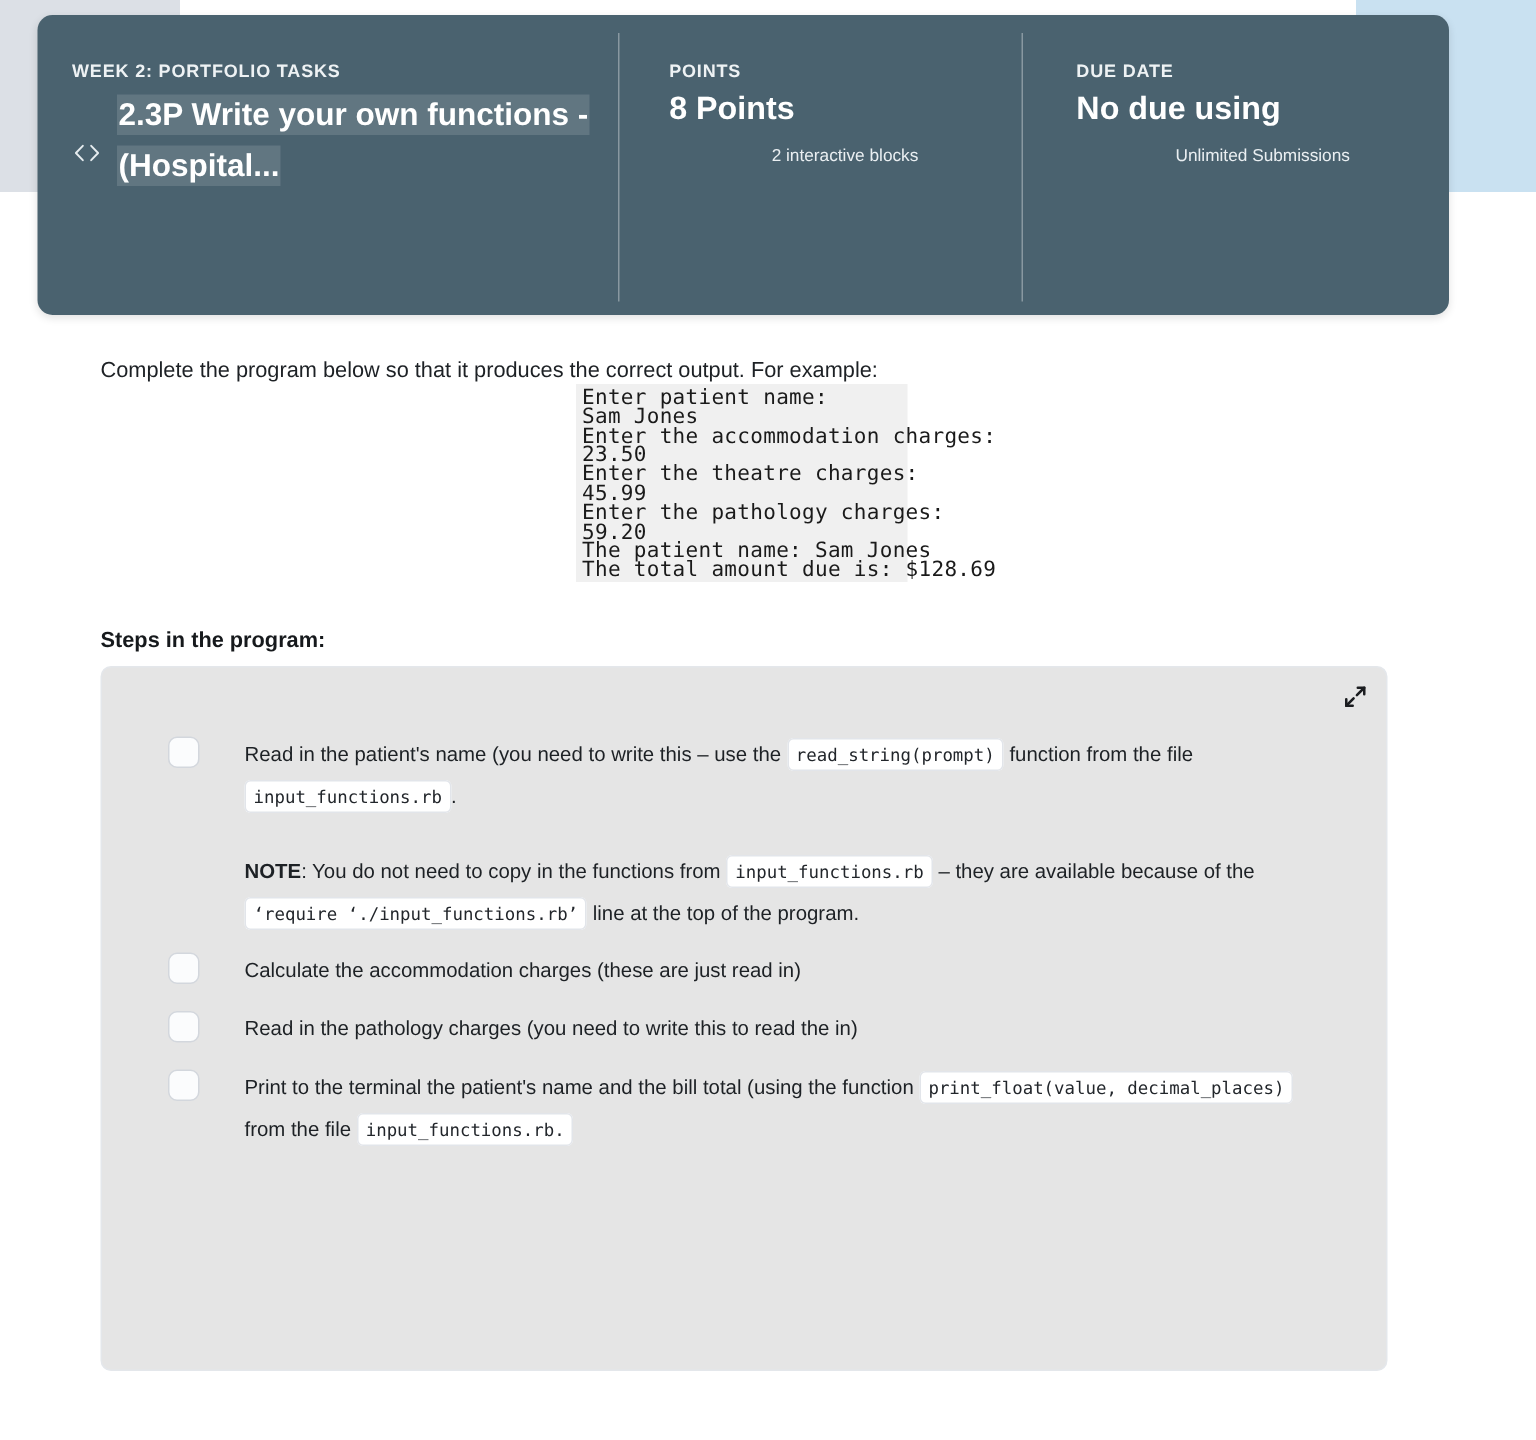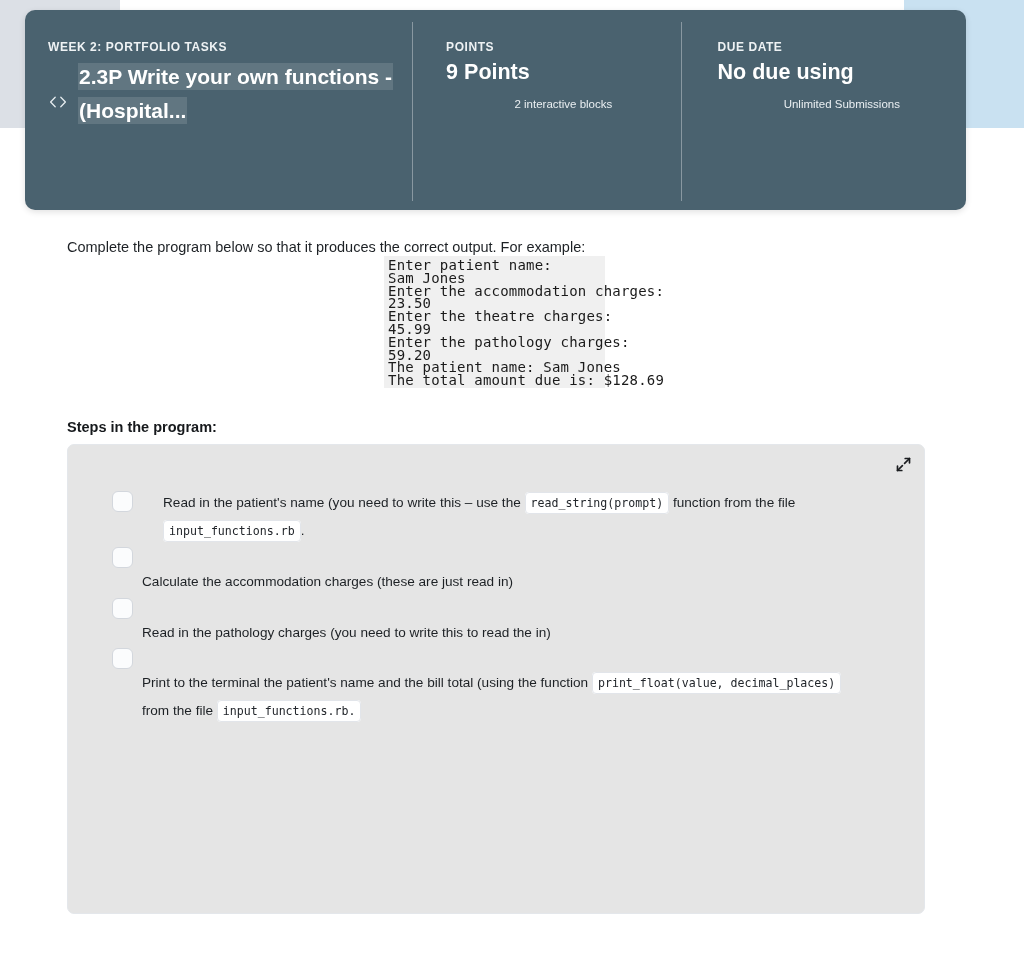--- a/index.html
+++ b/index.html
@@ -175,21 +175,21 @@
   .steps-list {
     position: absolute;
     left: 0; right: 0;
     top: 44px;
   }
   .step-row {
     display: flex;
     align-items: flex-start;
     padding: 0 28px 0 44px;
   }
-  .step-row + .step-row { margin-top: 0; flex-direction: column; }
+  .step-row + .step-row { margin-top: 11px; }
 
   .chk {
     flex: none;
     width: 21px;
     height: 21px;
     border: 1.6px solid #d3d7dd;
     border-radius: 6px;
     background: #fbfcfd;
     margin-top: 2px;
     cursor: pointer;
@@ -273,21 +273,21 @@
         <div class="title-wrap">
           <span class="hc-title">2.3P Write your own functions -(Hospital...</span>
         </div>
       </div>
     </div>
 
     <div class="hc-divider"></div>
 
     <div class="hc-col c2">
       <div class="hc-eyebrow">POINTS</div>
-      <div class="hc-big">9 Points</div>
+      <div class="hc-big">8 Points</div>
       <div class="hc-sub">2 interactive blocks</div>
     </div>
 
     <div class="hc-divider"></div>
 
     <div class="hc-col c3">
       <div class="hc-eyebrow">DUE DATE</div>
       <div class="hc-big">No due using</div>
       <div class="hc-sub">Unlimited Submissions</div>
     </div>
@@ -319,20 +319,21 @@
       </svg>
     </div>
 
     <div class="steps-list">
 
       <div class="step-row">
         <div class="chk"></div>
         <div class="step-text">
           <p><span>Read in the patient's name (you need to write this – use the </span><code class="chip">read_string(prompt)</code><span> function from the file </span><code class="chip">input_functions.rb</code><span>.</span></p>
 
+          <p><b>NOTE</b><span>: You do not need to copy in the functions from </span><code class="chip">input_functions.rb</code><span> – they are available because of the </span><code class="chip">‘require ‘./input_functions.rb’</code><span> line at the top of the program.</span></p>
         </div>
       </div>
 
       <div class="step-row row-gap-1">
         <div class="chk"></div>
         <div class="step-text">
           <p>Calculate the accommodation charges (these are just read in)</p>
         </div>
       </div>
 

